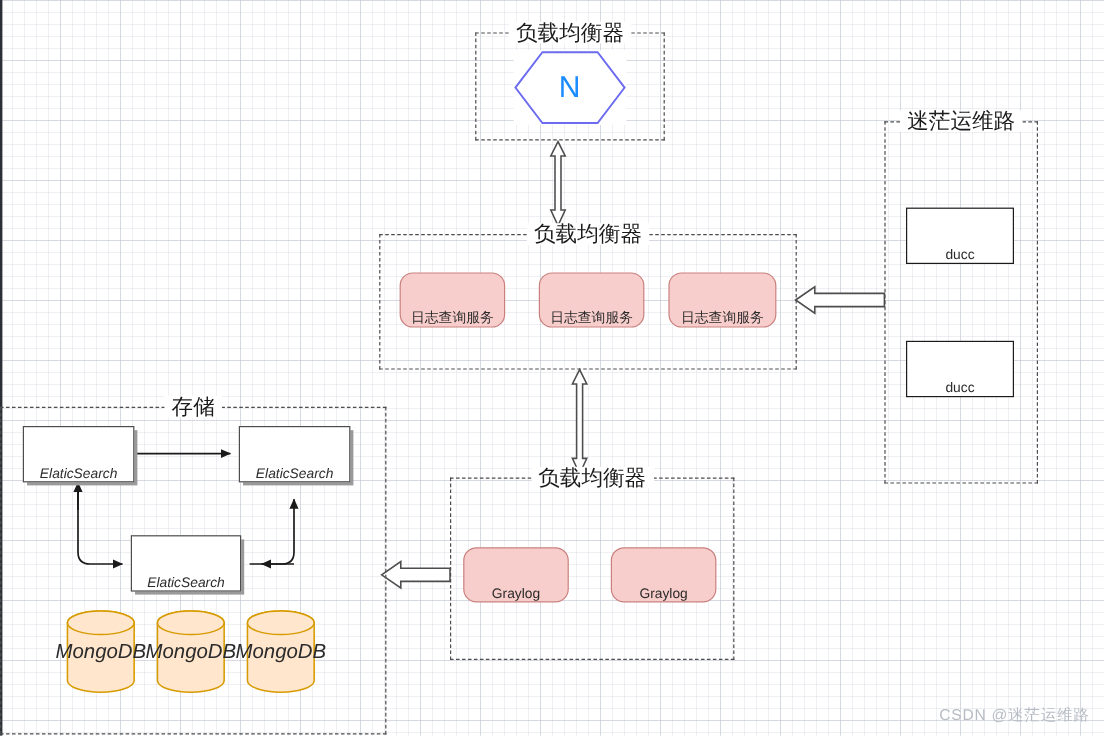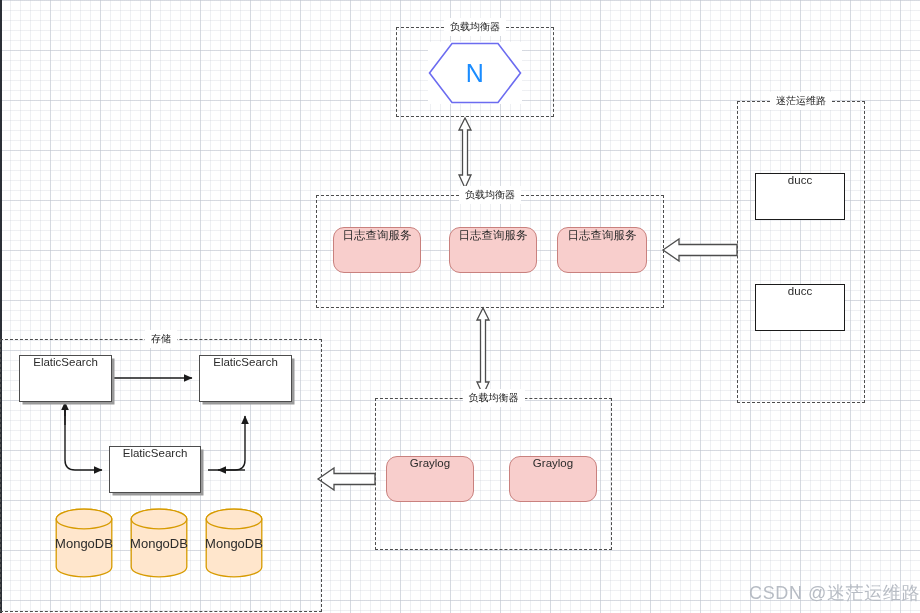--- a/index.html
+++ b/index.html
@@ -42,51 +42,52 @@
     background: transparent;
     box-sizing: border-box;
   }
   .group-label {
     position: absolute;
     top: -10px;
     left: 50%;
     transform: translateX(-50%);
     background: #ffffff;
     padding: 0 6px;
-    font-size: 10px;
+    font-size: 18px;
     color: #1a1a1a;
     white-space: nowrap;
     line-height: 18px;
   }
 
   
   .node {
     position: absolute;
     box-sizing: border-box;
     display: flex;
-    align-items: flex-start;
+    align-items: flex-end;
     justify-content: center;
     font-size: 11.5px;
     color: #2b2b2b;
     text-align: center;
   }
   .node-pink {
     background: #f8cecc;
     border: 1.3px solid #c9817e;
     border-radius: 11px;
   }
   .node-white {
     background: #ffffff;
     border: 1.6px solid #1b1b1b;
     border-radius: 0;
   }
   .node-shadow {
     background: #ffffff;
     border: 1.2px solid #4d4d4d;
     box-shadow: 3px 3px 0 -0.5px #9a9a9a;
+    font-style: italic;
   }
 
   
   .hexagon {
     position: absolute;
     background: #ffffff;
   }
   .hexagon svg { display: block; }
   .hexagon .hex-label {
     position: absolute;
@@ -107,38 +108,39 @@
   .cylinder svg { display: block; }
   .cylinder .cyl-label {
     position: absolute;
     left: 0;
     top: 0;
     width: 100%;
     height: 100%;
     display: flex;
     align-items: center;
     justify-content: center;
-    font-size: 13px;
+    font-size: 17px;
     color: #2b2b2b;
+    font-style: italic;
   }
 
   
   .overlay {
     position: absolute;
     left: 0; top: 0;
     width: 920px; height: 613px;
     pointer-events: none;
   }
 
   
   .watermark {
     position: absolute;
-    right: 0;
+    right: 12px;
     bottom: 8px;
-    font-size: 18px;
+    font-size: 13px;
     color: #b7bcc4;
     letter-spacing: 0.6px;
     white-space: nowrap;
   }
 </style>
 </head>
 <body>
 
 <div id="canvas">
 

